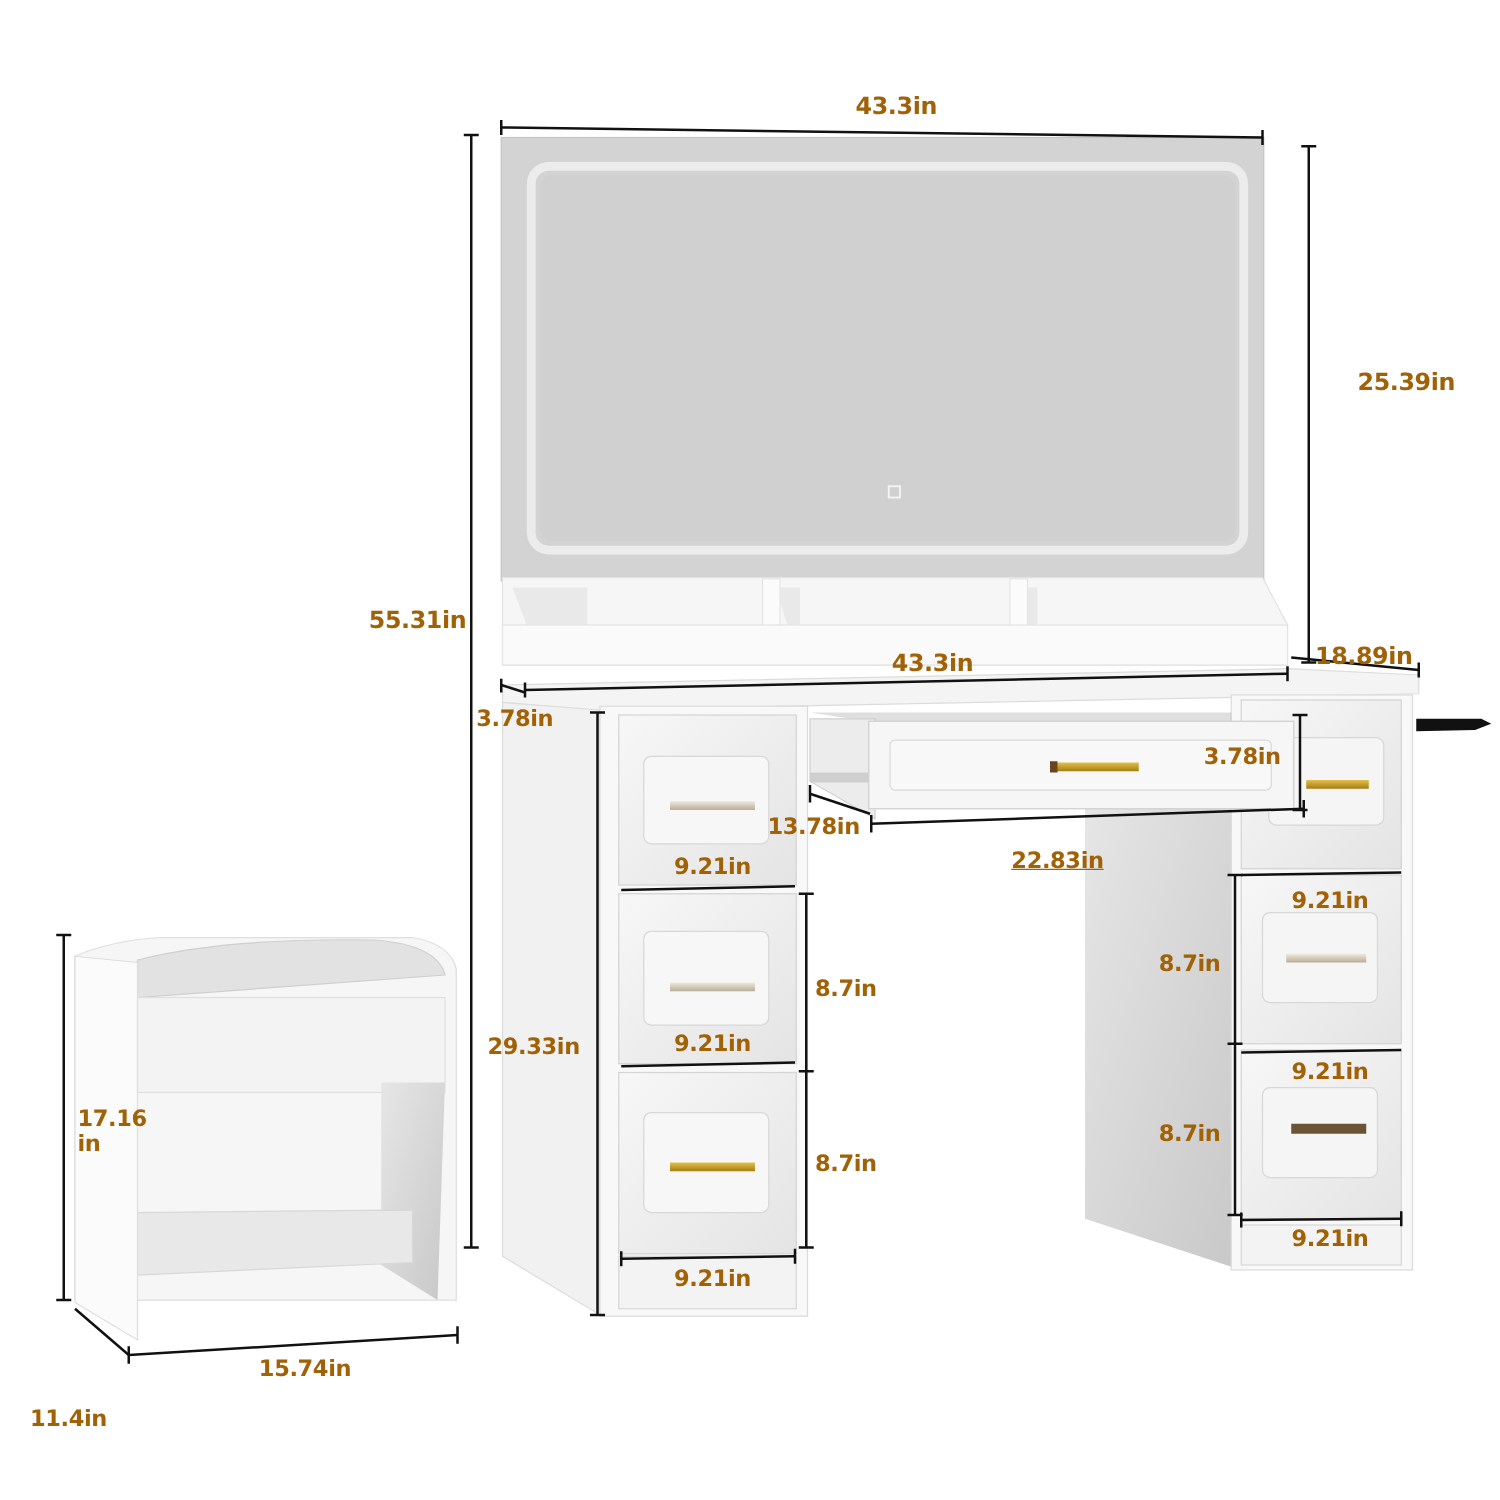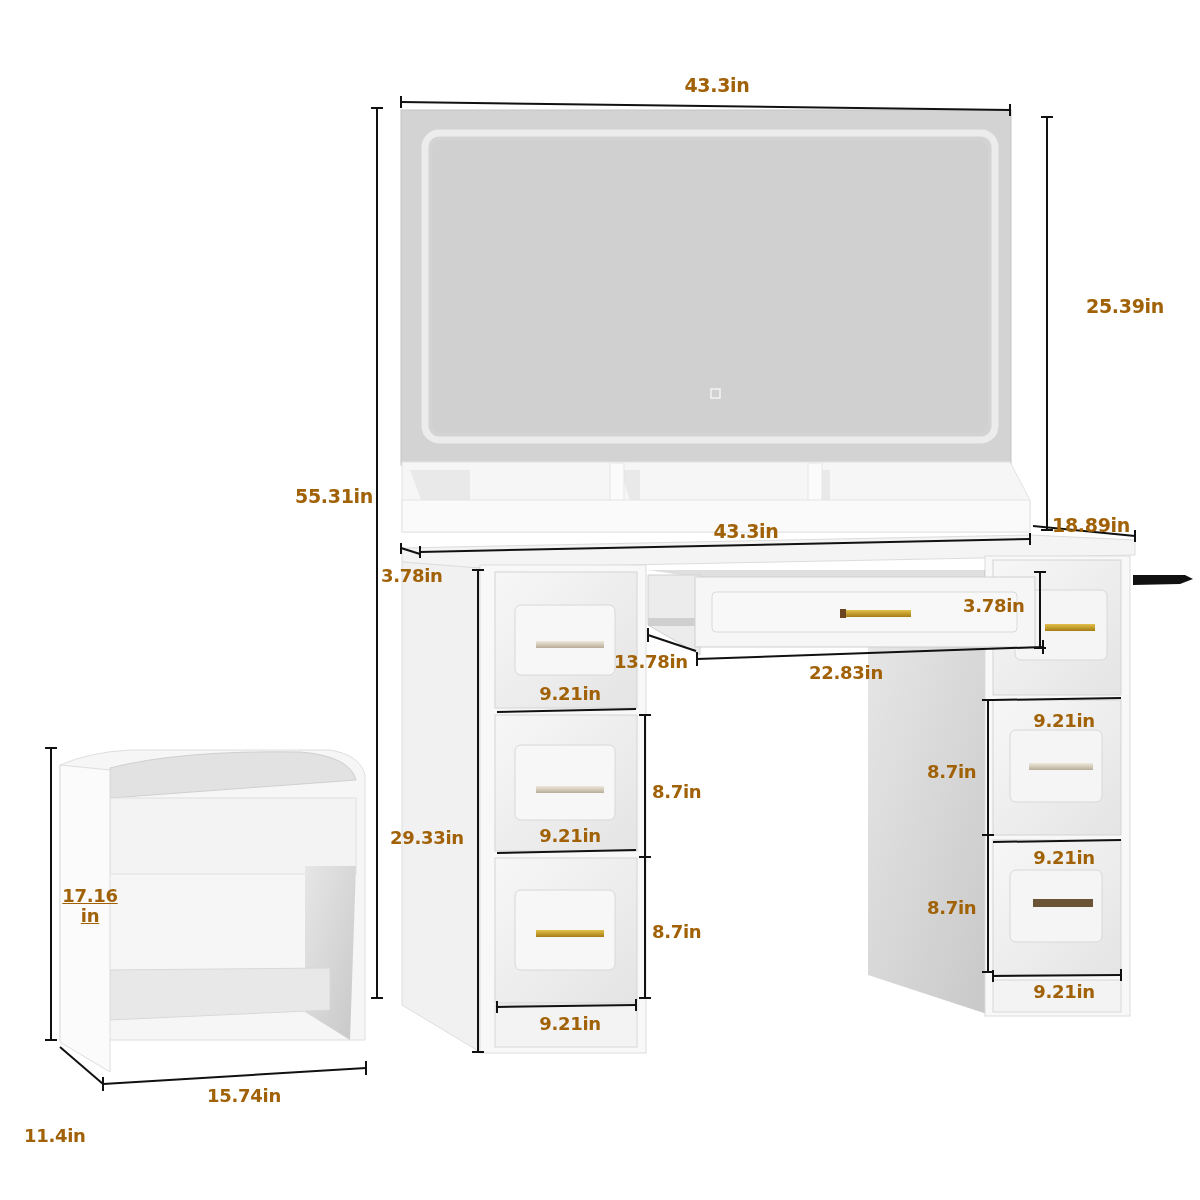--- a/index.html
+++ b/index.html
@@ -2,21 +2,21 @@
 <html><head>
   <meta charset="utf-8">
   <style>
     html, body { margin: 0; padding: 0; background: #ffffff; }
     body { width: 1200px; height: 1200px; position: relative; overflow: hidden; font-family: "DejaVu Sans", "Liberation Sans", sans-serif; }
     .stage { position: absolute; left: 0; top: 0; width: 1200px; height: 1200px; }
     .stage svg { position: absolute; left: 0; top: 0; }
     .lbl { position: absolute; font-weight: bold; font-size: 18px; color: #a16207; white-space: nowrap; line-height: 1; letter-spacing: -0.3px; }
     .lbl.big { font-size: 19px; }
     .lbl.center { transform: translateX(-50%); text-align: center; }
-    .lbl.stack { text-align: center; line-height: 1.1; text-decoration: underline; }
+    .lbl.stack { text-align: left; line-height: 1.1; }
   </style>
 </head>
 <body>
 
 <div class="stage">
 
   <svg width="1200" height="1200" viewBox="0 0 1200 1200">
     <defs>
       <linearGradient id="shadowGrad" x1="0" y1="0" x2="1" y2="1">
         <stop offset="0" stop-color="#e6e6e6"></stop>
@@ -195,21 +195,21 @@
   </svg>
 
   <div class="lbl big center" style="left:717px; top:76px;">43.3in</div>
   <div class="lbl big" style="left:1054px; top:297px;margin-left:32px;">25.39in</div>
   <div class="lbl big" style="left:283px; top:487px;margin-left:12px;">55.31in</div>
   <div class="lbl big center" style="left:746px; top:522px;">43.3in</div>
   <div class="lbl big" style="left:1052px; top:516px;">18.89in</div>
   <div class="lbl" style="left:381px; top:567px;">3.78in</div>
   <div class="lbl" style="left:963px; top:597px;">3.78in</div>
   <div class="lbl" style="left:614px; top:653px;text-align:center;">13.78in</div>
-  <div class="lbl center" style="left:846px; top:664px;">22.83in</div>
+  <div class="lbl center" style="left:846px; top:680px;text-decoration:underline;">22.83in</div>
   <div class="lbl" style="left:390px; top:792px;margin-top:37px;">29.33in</div>
 
   <div class="lbl center" style="left:570px; top:685px;">9.21in</div>
   <div class="lbl center" style="left:570px; top:827px;">9.21in</div>
   <div class="lbl" style="left:652px; top:783px;">8.7in</div>
   <div class="lbl" style="left:652px; top:923px;">8.7in</div>
   <div class="lbl center" style="left:570px; top:1015px;">9.21in</div>
 
   <div class="lbl center" style="left:1064px; top:712px;">9.21in</div>
   <div class="lbl" style="left:927px; top:763px;">8.7in</div>

